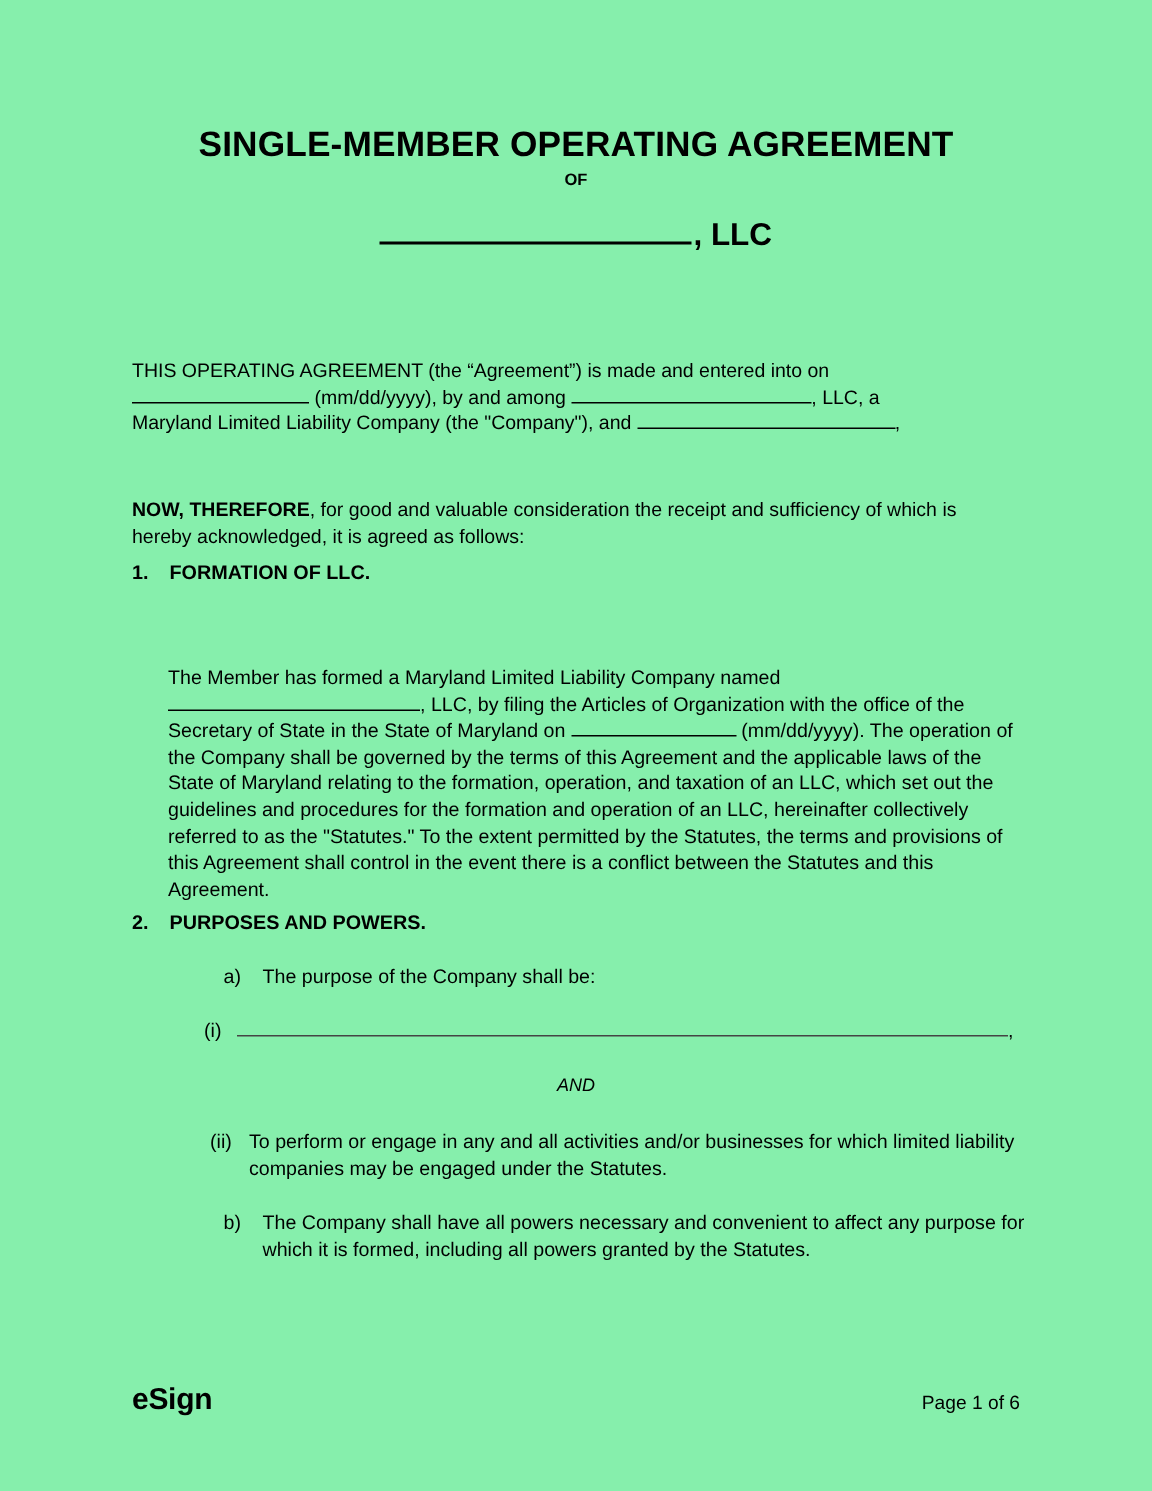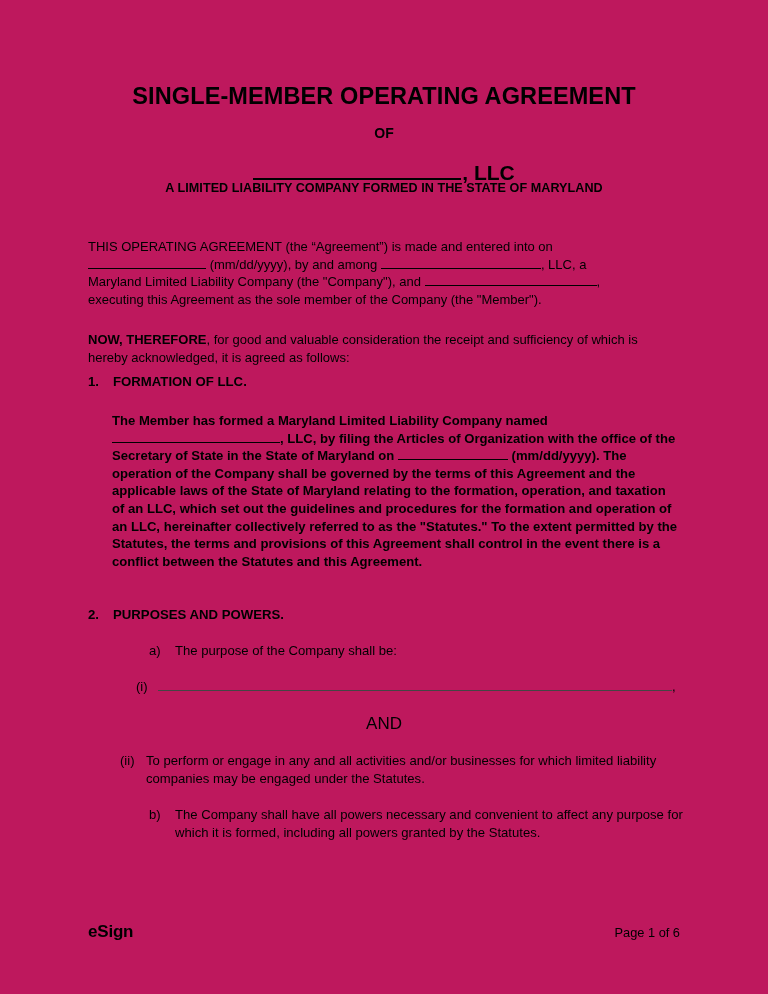--- a/index.html
+++ b/index.html
@@ -9,21 +9,21 @@
     background: #ffffff;
   }
   body {
     font-family: "Liberation Sans", sans-serif;
     color: #000000;
   }
   .page {
     position: relative;
     width: 768px;
     height: 994px;
-    background: #be185d;
+    background: #86efac;
     margin: 0 auto;
     overflow: hidden;
     box-sizing: border-box;
   }
 
   
   .title-block {
     position: absolute;
     left: 0;
     right: 0;
@@ -31,23 +31,23 @@
     text-align: center;
   }
   .doc-title {
     font-size: 23.5px;
     font-weight: bold;
     letter-spacing: 0.1px;
     line-height: 1.08;
     margin: 0;
   }
   .doc-of {
-    font-size: 14px;
-    font-weight: bold;
-    margin: 17px 0 0 0;
+    font-size: 11px;
+    font-weight: bold;
+    margin: 5px 0 0 0;
     line-height: 1.1;
   }
   .doc-name-line {
     margin: 18px 0 0 0;
     font-size: 21px;
     font-weight: bold;
     line-height: 1.2;
     white-space: nowrap;
   }
   .blank-title {
@@ -80,21 +80,21 @@
   }
   .indent-1 {
     position: absolute;
     left: 112px;
     width: 568px;
     font-size: 13.1px;
     line-height: 17.6px;
   }
   .p-intro   { top: 238px; }
   .p-now     { top: 331px; }
-  .p-sec1    { top: 412px; font-weight: bold; }
+  .p-sec1    { top: 443px; }
   .p-b       { top: 806px; }
 
   .num-item {
     position: absolute;
     left: 88px;
     width: 592px;
     font-size: 13.2px;
     font-weight: bold;
     line-height: 17.6px;
   }
@@ -147,27 +147,28 @@
     height: 0.75em;
     vertical-align: baseline;
   }
 
   .and-row {
     position: absolute;
     left: 0;
     right: 0;
     top: 715px;
     text-align: center;
-    font-size: 17px;
-    line-height: 17.6px;
+    font-size: 12px;
+    line-height: 17.6px;
+    font-style: italic;
   }
 
   .ii-row {
     position: absolute;
-    left: 120px;
+    left: 140px;
     width: 556px;
     font-size: 13.1px;
     line-height: 17.6px;
     top: 752px;
   }
   .ii-row .marker {
     display: inline-block;
     width: 26px;
     vertical-align: top;
   }
@@ -194,49 +195,47 @@
   .footer {
     position: absolute;
     left: 88px;
     right: 88px;
     top: 922px;
     display: flex;
     align-items: baseline;
     justify-content: space-between;
   }
   .brand {
-    font-size: 17px;
+    font-size: 20px;
     font-weight: bold;
     letter-spacing: -0.2px;
   }
   .page-num {
     font-size: 12.8px;
   }
 </style>
 </head>
 <body>
 
 <div class="page">
 
   <div class="title-block">
     <div class="doc-title">SINGLE-MEMBER OPERATING AGREEMENT</div>
     <div class="doc-of">OF</div>
     <div class="doc-name-line"><span class="blank-title"></span><span>, LLC</span></div>
   </div>
 
-  <div class="doc-subtitle">A LIMITED LIABILITY COMPANY FORMED IN THE STATE OF MARYLAND</div>
 
   <div class="body-text p-intro">
     <span>THIS OPERATING AGREEMENT (the “Agreement”) is made and entered into on</span><br>
     <span class="blank blank-date"></span>
     <span>(mm/dd/yyyy), by and among</span>
     <span class="blank blank-name"></span><span>, LLC, a</span><br>
     <span>Maryland Limited Liability Company (the "Company"), and</span>
     <span class="blank blank-co"></span><span>,</span><br>
-    <span>executing this Agreement as the sole member of the Company (the "Member").</span>
   </div>
 
   <div class="body-text p-now"><b>NOW, THEREFORE</b><span>, for good and valuable consideration the receipt and sufficiency of which is hereby acknowledged, it is agreed as follows:</span></div>
 
   <div class="num-item s1-head"><span class="marker">1.</span><span>FORMATION OF LLC.</span></div>
 
   <div class="indent-1 p-sec1">
     <span>The Member has formed a Maryland Limited Liability Company named</span><br>
     <span class="blank blank-name2"></span><span>, LLC, by filing the Articles of Organization with the office of the Secretary of State in the State of Maryland on</span>
     <span class="blank blank-date2"></span>

